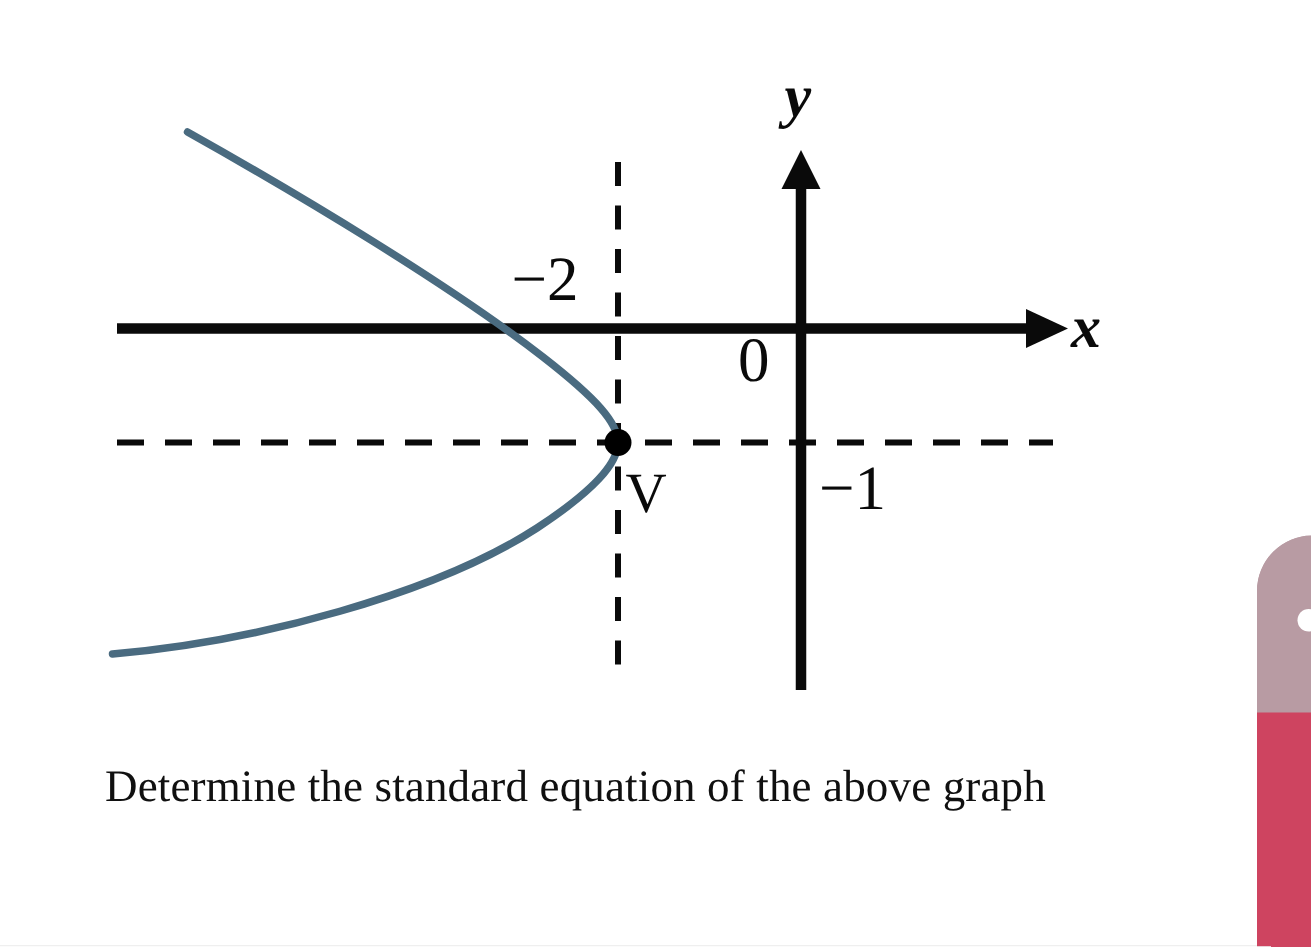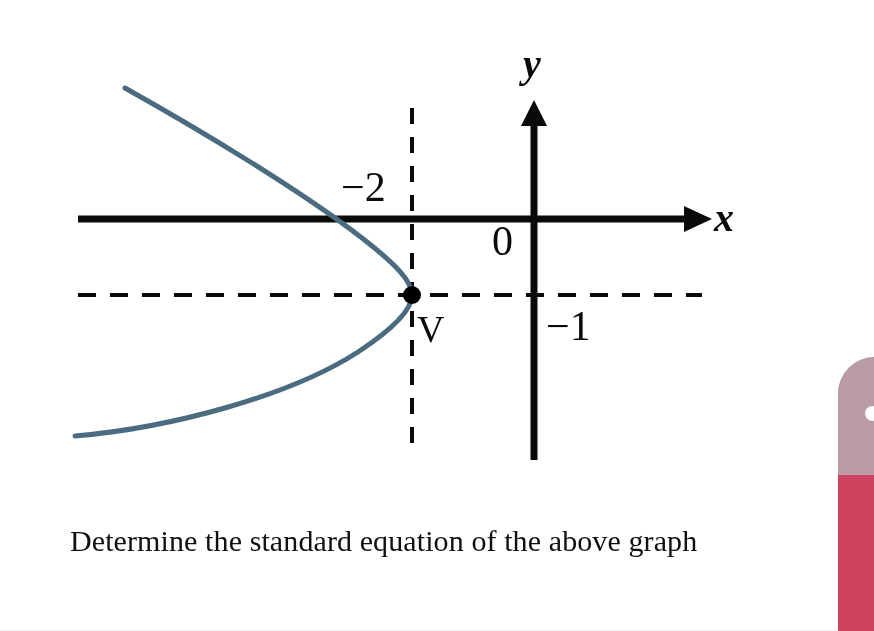--- a/index.html
+++ b/index.html
@@ -66,21 +66,20 @@
   
   #question {
     position: absolute;
     left: 70px;
     top: 508px;
     font-size: 30px;
     color: #101010;
     letter-spacing: 0.1px;
     white-space: nowrap;
     font-family: "Liberation Serif", "DejaVu Serif", serif;
-    margin-top: 16px;
   }
 
   
   #side-panel {
     position: absolute;
     left: 838px;
     top: 357px;
     width: 74px;
     height: 274px;
     border-top-left-radius: 37px;

